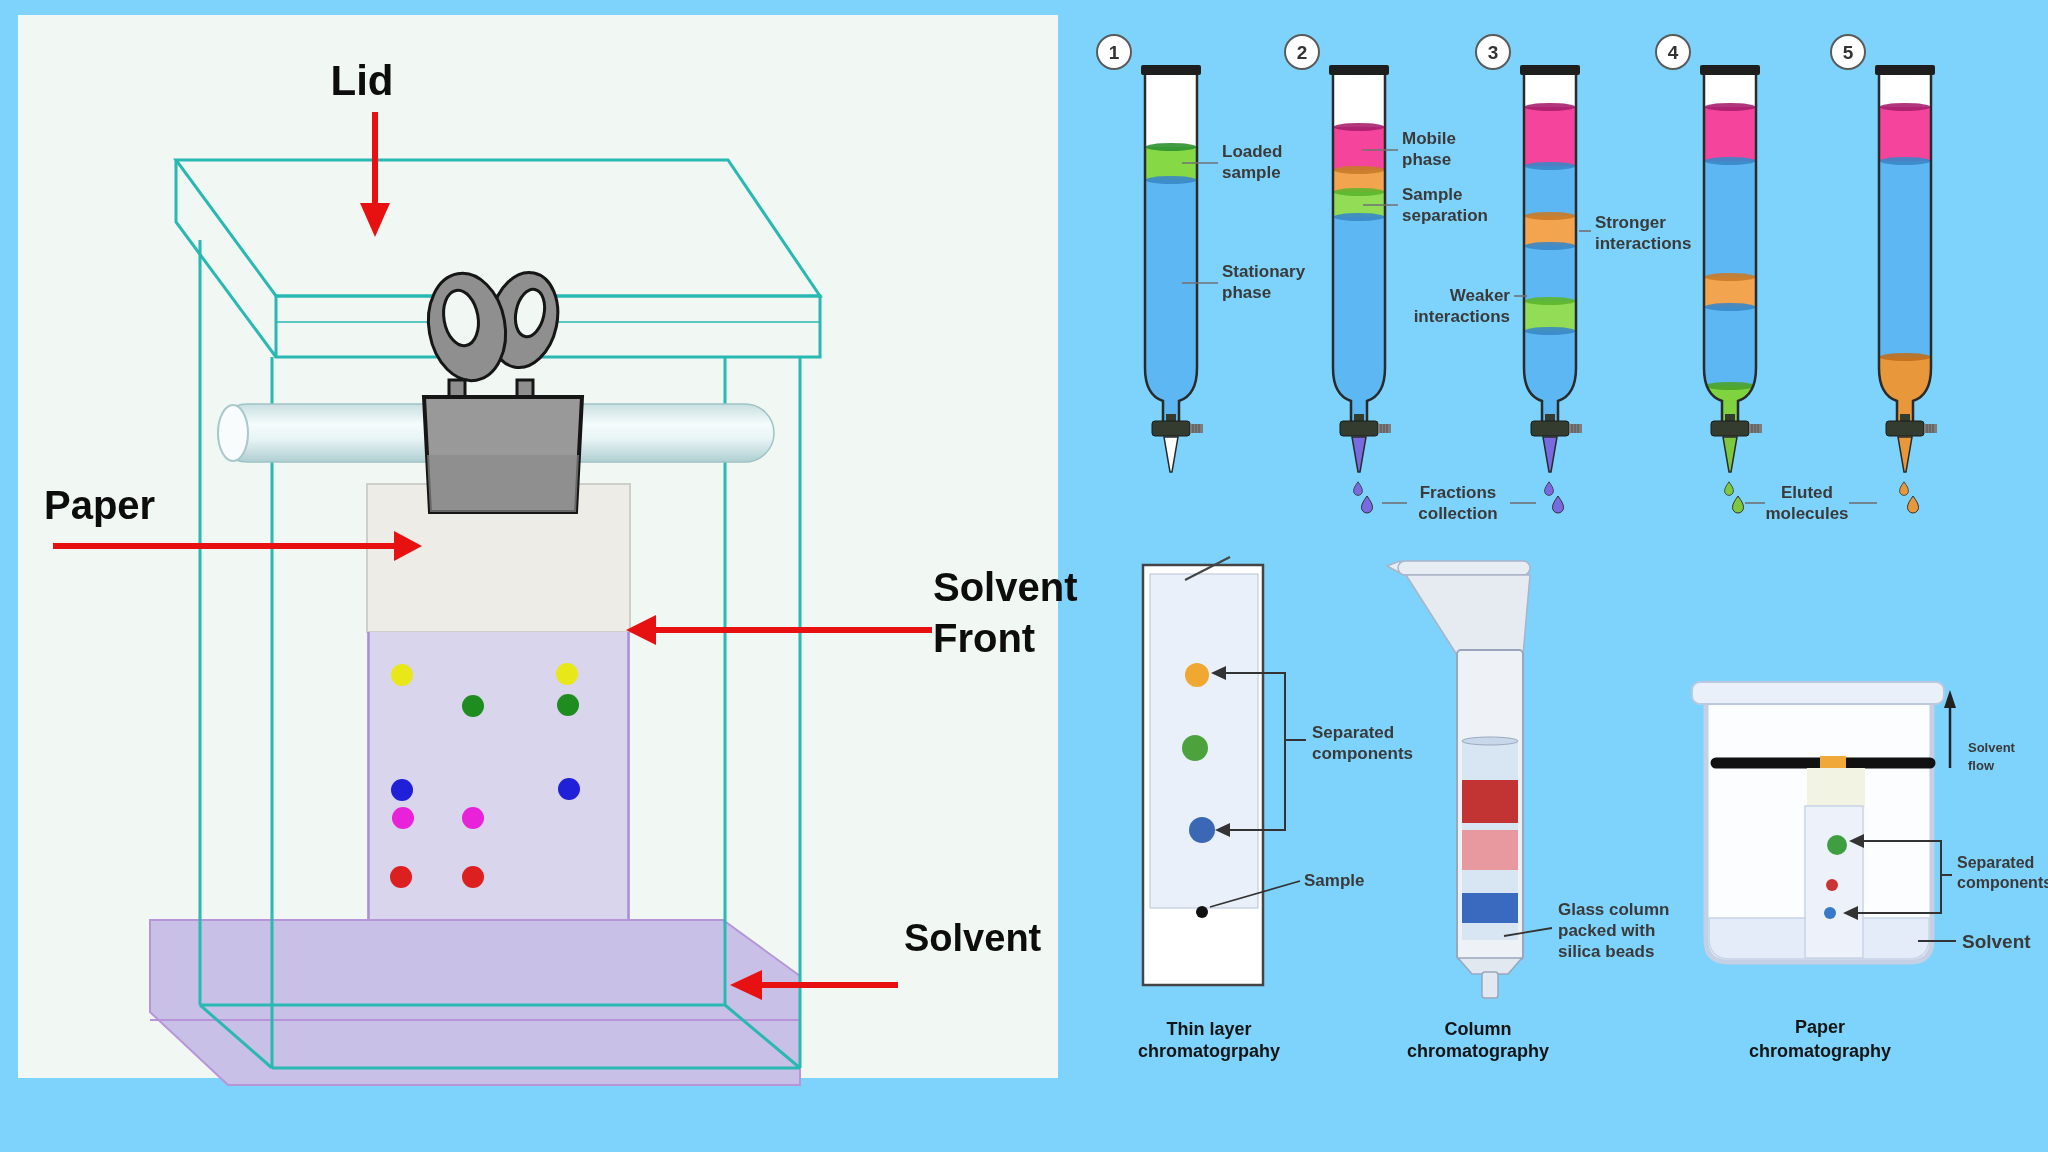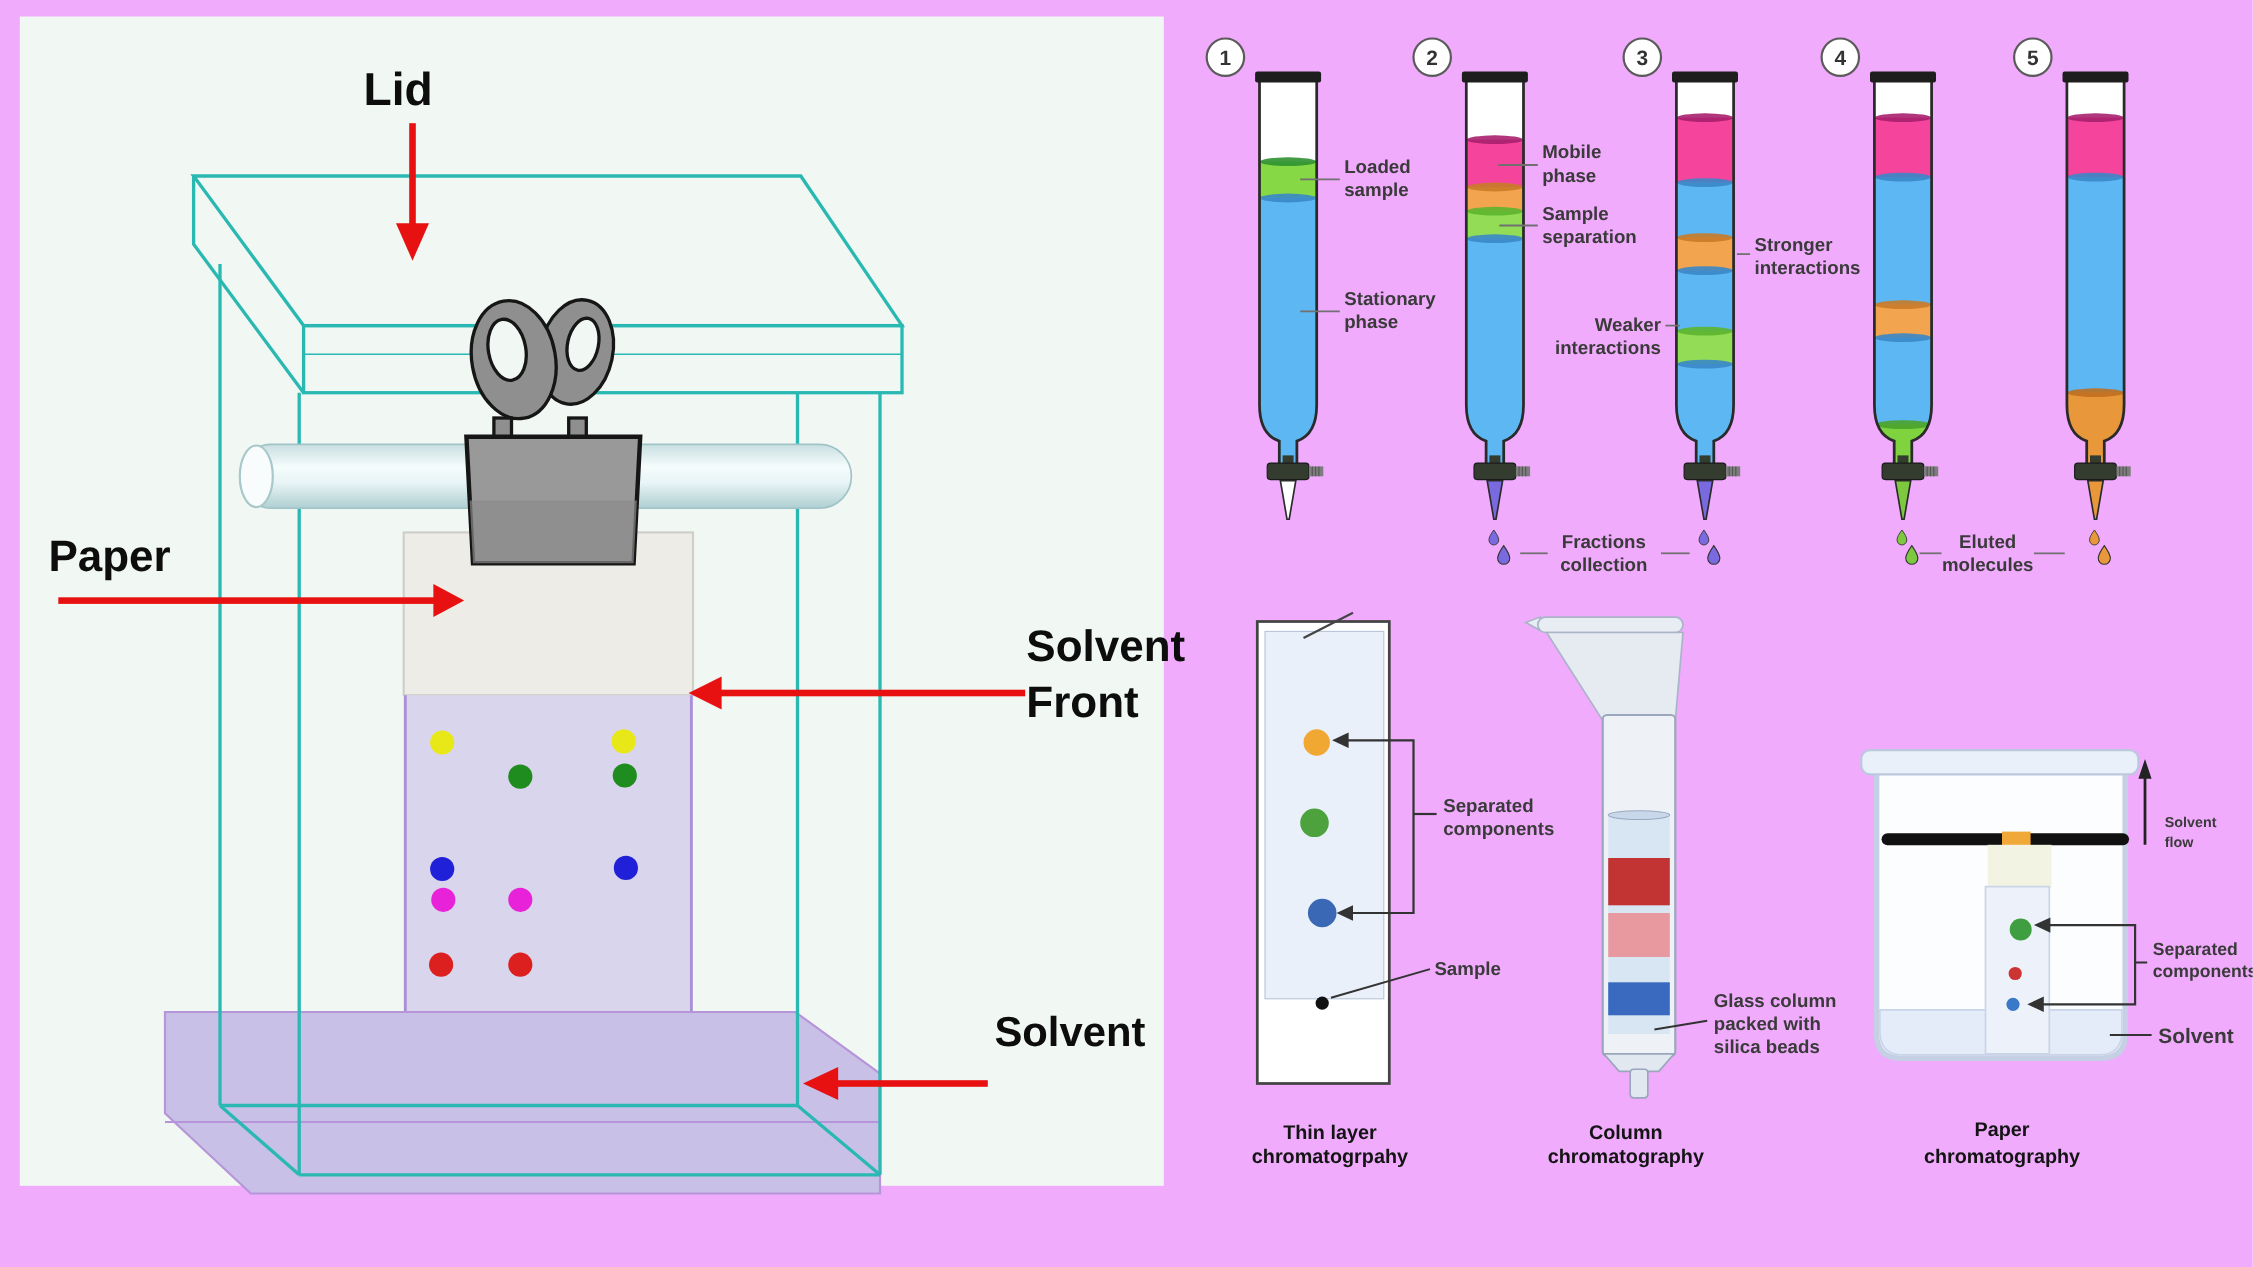--- a/index.html
+++ b/index.html
@@ -1,17 +1,17 @@
 <!DOCTYPE html>
 <html><head>
 <meta charset="utf-8">
 <style>
   html,body{margin:0;padding:0;background:#ffffff;}
   body{font-family:"Liberation Sans", sans-serif;}
-  #stage{position:relative;width:2048px;height:1152px;background:#f0abfc;overflow:hidden;}
+  #stage{position:relative;width:2048px;height:1152px;background:#7dd3fc;overflow:hidden;}
   svg{position:absolute;left:0;top:0;}
   text{font-family:"Liberation Sans", sans-serif;}
   .blk-label{font-weight:bold;fill:#0d0d0d;}
   .ann{font-weight:600;fill:#3a3a3a;font-size:17px;}
   .ann-sm{font-weight:600;fill:#3a3a3a;font-size:13px;}
   .caption{font-weight:bold;fill:#141414;font-size:18px;}
   .badge-num{font-weight:600;fill:#333;font-size:19px;}
   .conn{stroke:#707070;stroke-width:1.6;}
   .bracket{stroke:#333;stroke-width:2;fill:none;}
 </style>

